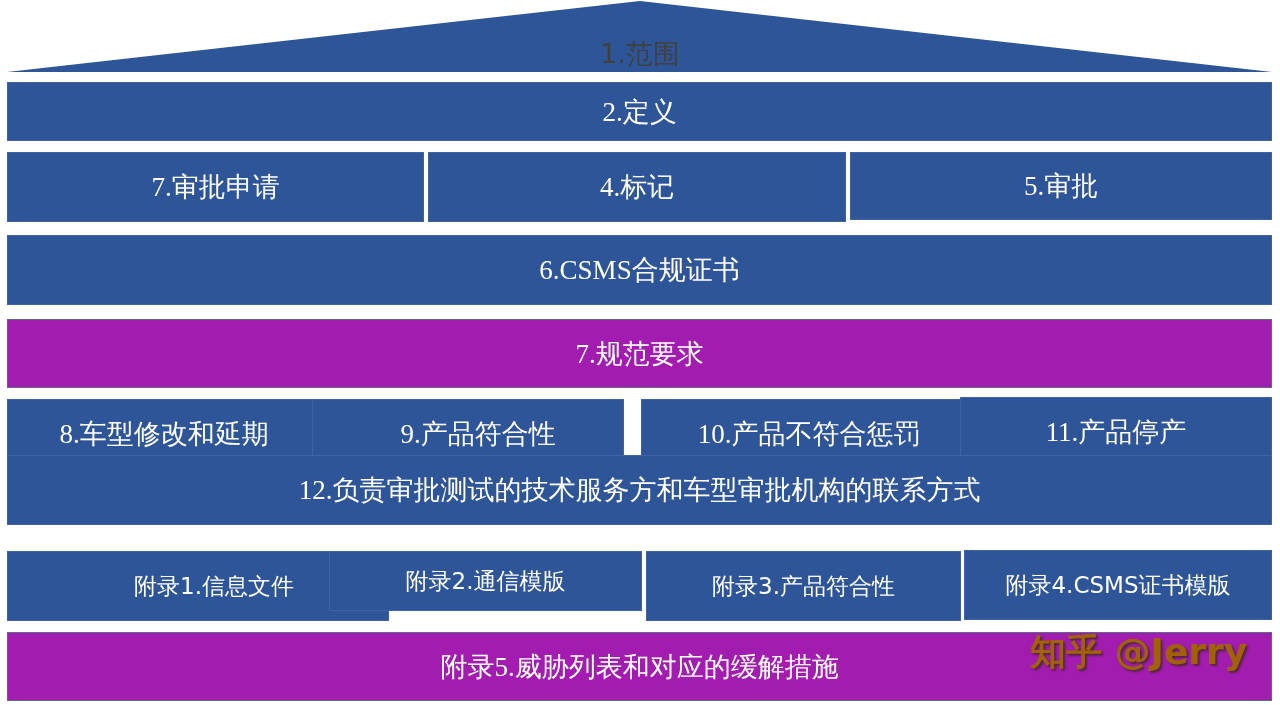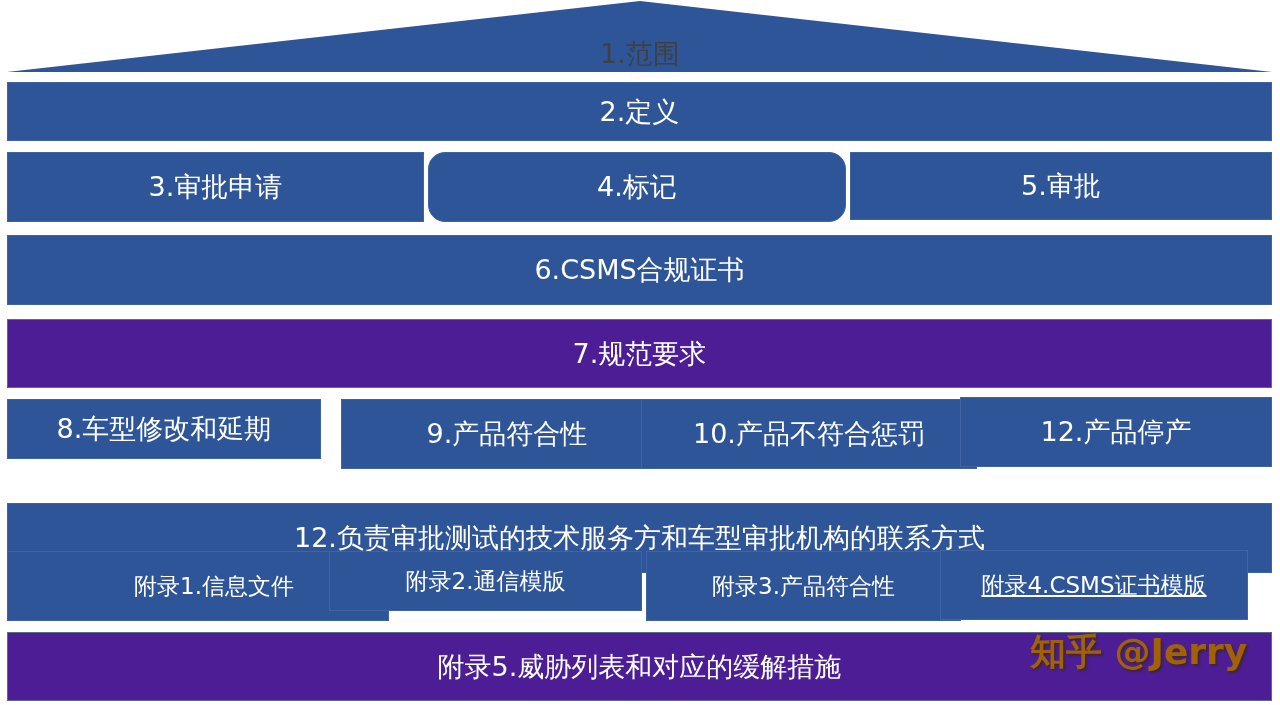--- a/index.html
+++ b/index.html
@@ -8,22 +8,22 @@
     .box {
       position: absolute;
       background: #2e5597;
       color: #ffffff;
       display: flex;
       align-items: center;
       justify-content: center;
       white-space: nowrap;
       border: 1px solid #3f63a3;
     }
-    .box.orange { background: #4c1d95; border: 1.5px solid #5b6a85; }
-    .fs28 { font-size: 27px; }
+    .box.orange { background: #a21caf; border: 1.5px solid #5b6a85; }
+    .fs28 { font-size: 27px; font-family: Liberation Serif, serif; }
     .fs24 { font-size: 23px; }
     .roof { position: absolute; left: 0; top: 0; width: 1280px; height: 75px; }
     .roof-label {
       position: absolute; left: 0; top: 36px; width: 1280px; text-align: center;
       color: #404040; font-size: 27px;
     }
     .watermark {
       position: absolute; left: 1030px; top: 628px;
       color: #a16207; font-size: 36px; font-weight: bold;
       text-shadow: 2px 2px 2px rgba(60,40,30,0.75);
@@ -33,35 +33,35 @@
 </head>
 <body>
 
 <svg class="roof" viewBox="0 0 1280 75" width="1280" height="75">
   <polygon points="7,72 640,1 1272,72" fill="#2e5597"></polygon>
 </svg>
 <div class="roof-label">1.范围</div>
 
 <div class="box fs28" style="left:7px; top:82px; width:1265px; height:59px;">2.定义</div>
 
-<div class="box fs28" style="left:7px; top:152px; width:417px; height:70px;">3.审批申请</div>
-<div class="box fs28" style="left:428px; top:152px; width:418px; height:70px;border-radius:17px;">4.标记</div>
+<div class="box fs28" style="left:7px; top:152px; width:417px; height:70px;">7.审批申请</div>
+<div class="box fs28" style="left:428px; top:152px; width:418px; height:70px;">4.标记</div>
 <div class="box fs28" style="left:850px; top:152px; width:422px; height:68px;">5.审批</div>
 
 <div class="box fs28" style="left:7px; top:235px; width:1265px; height:70px;text-align:center;">6.CSMS合规证书</div>
 
 <div class="box orange fs28" style="left:7px; top:319px; width:1265px; height:69px;">7.规范要求</div>
 
-<div class="box fs28" style="left:7px; top:399px; width:314px; height:60px;">8.车型修改和延期</div>
-<div class="box fs28" style="left:341px; top:399px; width:312px; height:70px;padding-left:20px;">9.产品符合性</div>
+<div class="box fs28" style="left:7px; top:399px; width:314px; height:70px;">8.车型修改和延期</div>
+<div class="box fs28" style="left:312px; top:399px; width:312px; height:70px;padding-left:20px;">9.产品符合性</div>
 <div class="box fs28" style="left:641px; top:399px; width:336px; height:70px;">10.产品不符合惩罚</div>
-<div class="box fs28" style="left:960px; top:397px; width:312px; height:70px;">12.产品停产</div>
+<div class="box fs28" style="left:960px; top:397px; width:312px; height:70px;">11.产品停产</div>
 
-<div class="box fs28" style="left:7px; top:503px; width:1265px; height:70px;">12.负责审批测试的技术服务方和车型审批机构的联系方式</div>
+<div class="box fs28" style="left:7px; top:455px; width:1265px; height:70px;">12.负责审批测试的技术服务方和车型审批机构的联系方式</div>
 
 <div class="box fs24" style="left:7px; top:551px; width:382px; height:70px;padding-left:32px;">附录1.信息文件</div>
 <div class="box fs24" style="left:329px; top:551px; width:313px; height:60px;">附录2.通信模版</div>
 <div class="box fs24" style="left:646px; top:551px; width:315px; height:70px;">附录3.产品符合性</div>
-<div class="box fs24" style="left:940px; top:550px; width:308px; height:70px;text-decoration:underline;">附录4.CSMS证书模版</div>
+<div class="box fs24" style="left:964px; top:550px; width:308px; height:70px;">附录4.CSMS证书模版</div>
 
 <div class="box orange fs28" style="left:7px; top:632px; width:1265px; height:69px;">附录5.威胁列表和对应的缓解措施</div>
 
 <div class="watermark">知乎 @Jerry</div>
 
 </body></html>

